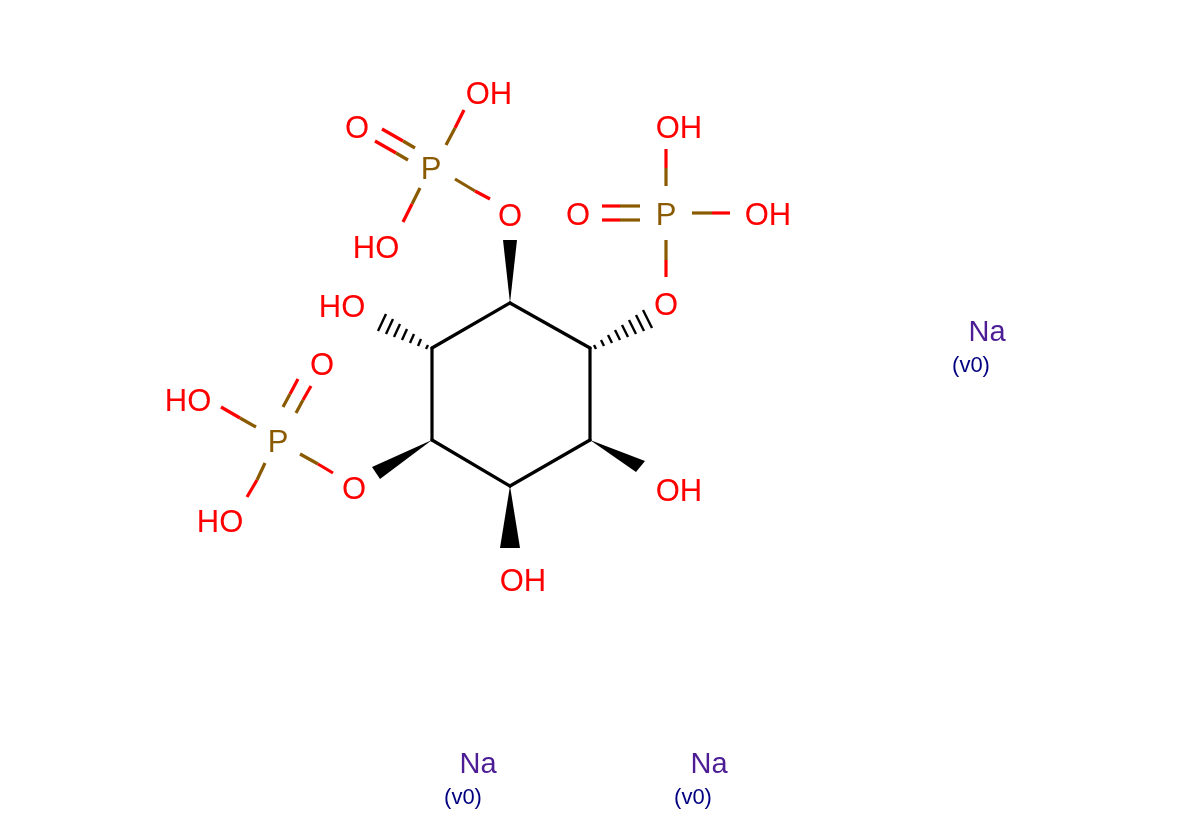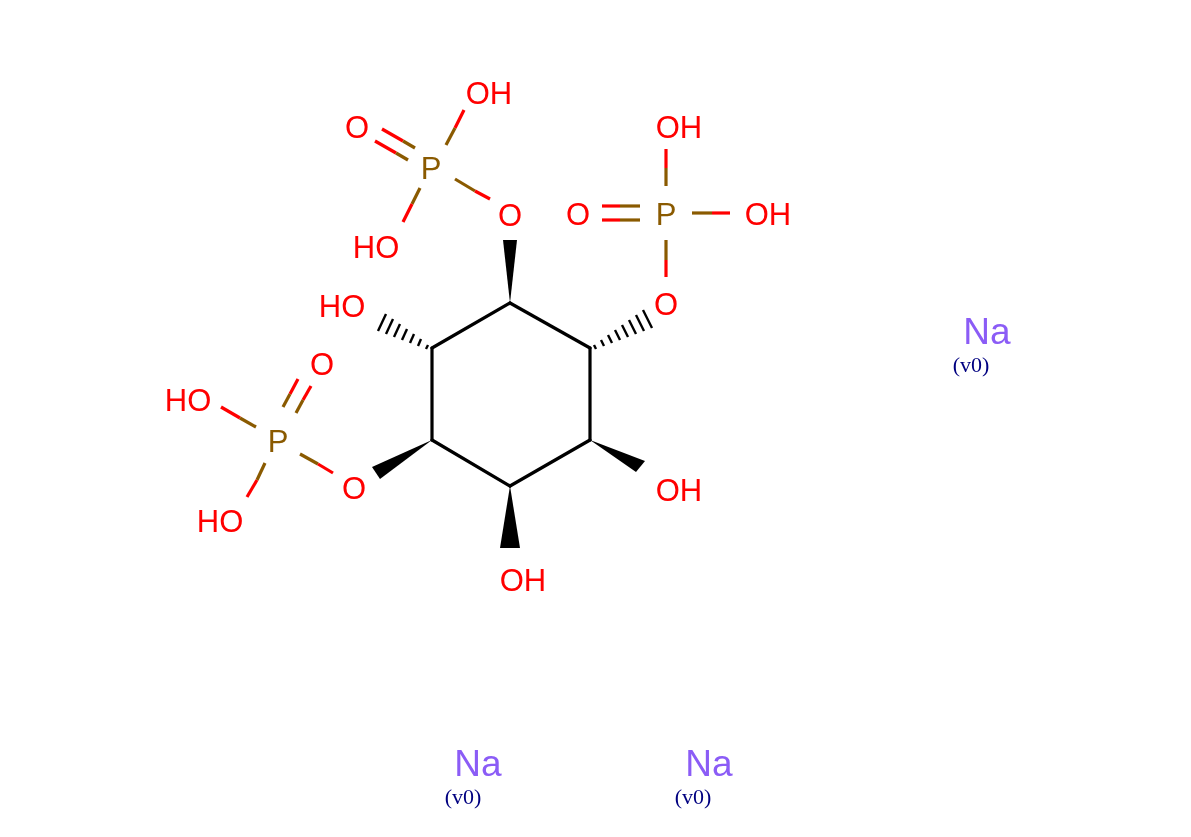--- a/index.html
+++ b/index.html
@@ -1,22 +1,22 @@
 <!DOCTYPE html>
 <html><head>
 <meta charset="utf-8">
 <style>
   html, body { margin: 0; padding: 0; background: #ffffff; }
   body { width: 1191px; height: 837px; overflow: hidden; position: relative; font-family: "Liberation Sans", sans-serif; }
   #canvas { position: absolute; left: 0; top: 0; width: 1191px; height: 837px; }
   .lbl { position: absolute; font-family: "Liberation Sans", sans-serif; font-size: 31px; line-height: 1; white-space: nowrap; transform: translate(-50%, -50%); }
   .o { color: #ff0000; text-align: center; }
   .p { color: #7f5200; color: #8a5a00; }
-  .na { color: #8b5cf6; font-size: 37px; }
-  .sub { color: #000080; font-size: 22px; font-family: Liberation Serif, serif; }
+  .na { color: #4c1d95; font-size: 29px; }
+  .sub { color: #000080; font-size: 22px; }
 </style>
 </head>
 <body>
 
 <svg id="canvas" width="1191" height="837" viewBox="0 0 1191 837" xmlns="http://www.w3.org/2000/svg">
   <g stroke="#000" stroke-width="3.2" stroke-linecap="round" fill="none">
     <line x1="510" y1="303" x2="590" y2="348"></line>
     <line x1="590" y1="348" x2="590" y2="440"></line>
     <line x1="590" y1="440" x2="510" y2="486"></line>
     <line x1="510" y1="486" x2="432" y2="440"></line>

